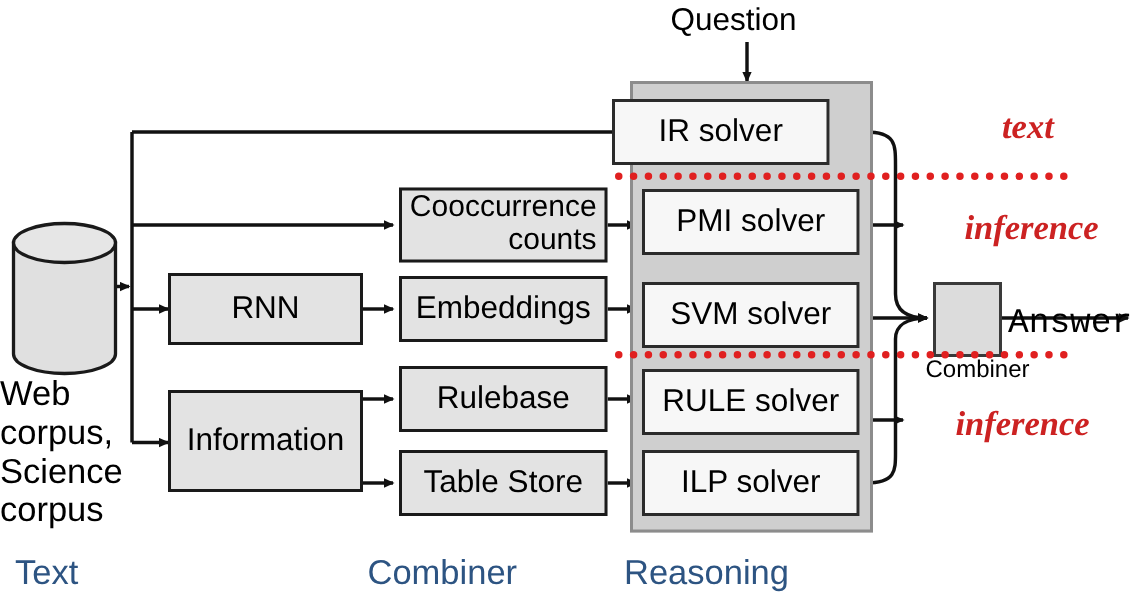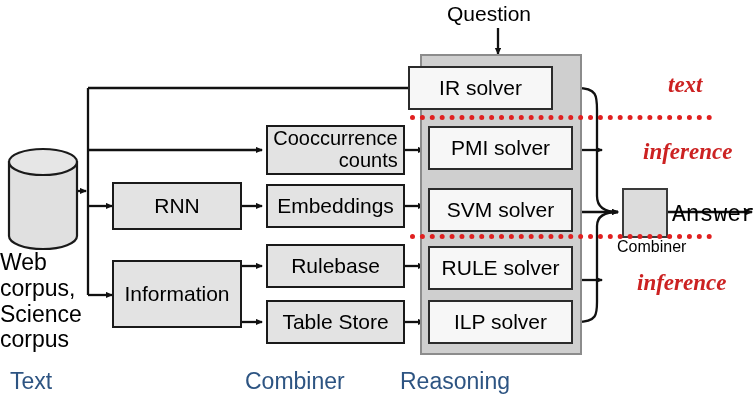--- a/index.html
+++ b/index.html
@@ -220,15 +220,15 @@
 
   <div class="dotted-sep" style="left:410px;top:115px;width:302px;"></div>
   <div class="dotted-sep" style="left:410px;top:234px;width:302px;"></div>
 
   <div class="red-label" style="left:668px;top:72px;">text</div>
   <div class="red-label" style="left:643px;top:139px;">inference</div>
   <div class="red-label" style="left:637px;top:270px;">inference</div>
 
   <div class="stage-label" style="left:10px;top:368px;">Text</div>
   <div class="stage-label" style="left:245px;top:368px;">Combiner</div>
-  <div class="stage-label" style="left:400px;top:368px;">Reasoning</div>
+  <div class="stage-label" style="left:416px;top:368px;">Reasoning</div>
 
 </div>
 
 </body></html>

